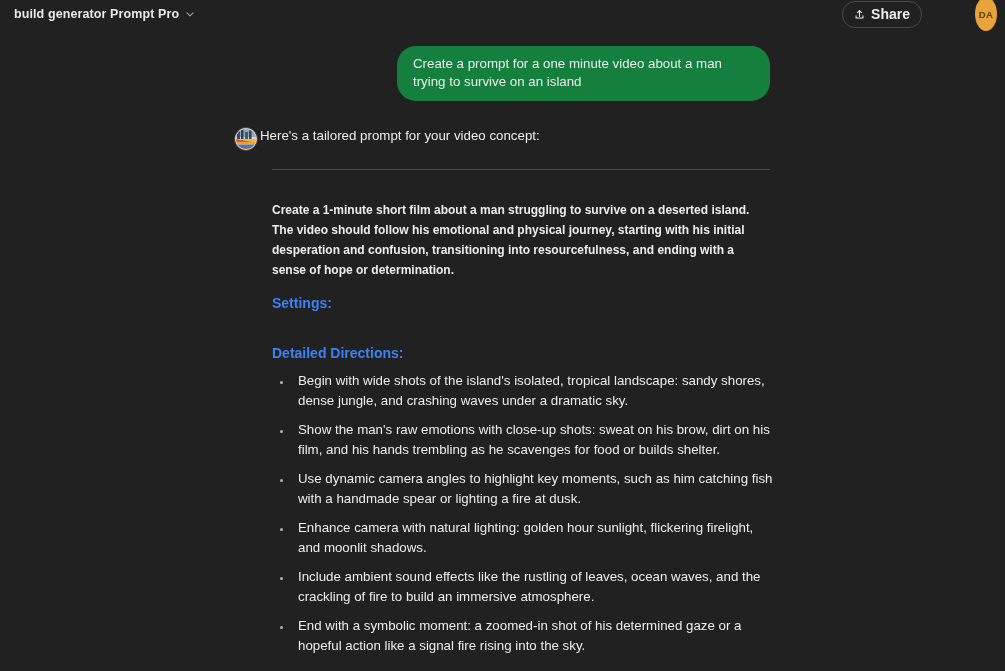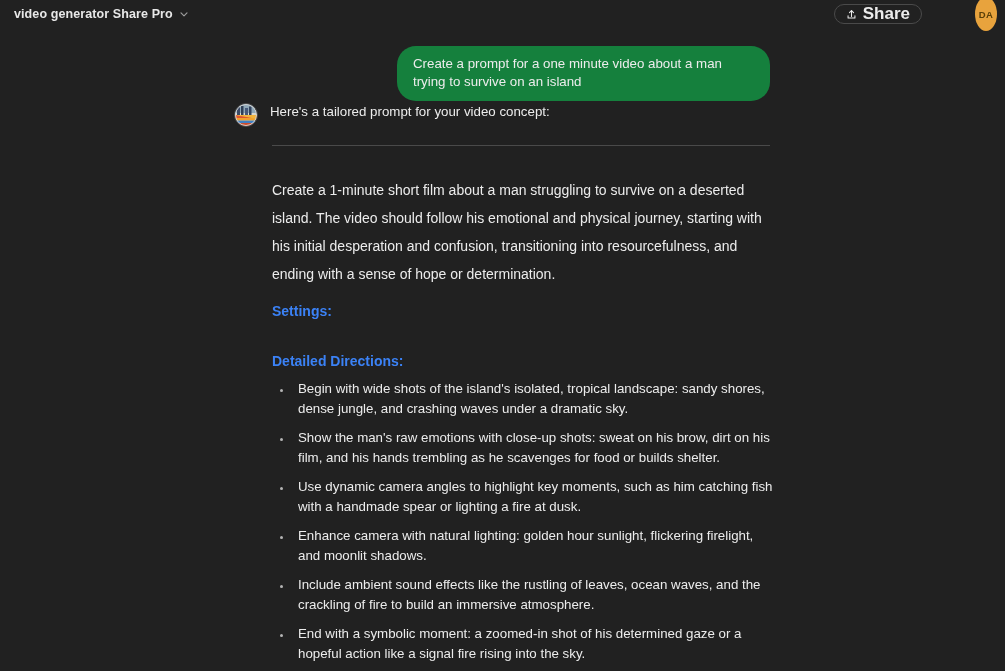--- a/index.html
+++ b/index.html
@@ -49,28 +49,28 @@
   }
   .topbar-right {
     display: flex;
     align-items: center;
     gap: 9px;
   }
   .share-btn {
     display: flex;
     align-items: center;
     gap: 6px;
-    height: 20px;
+    height: 27px;
     padding: 0 11px;
     border: 1px solid #4a4a4a;
     border-radius: 13px;
     background: transparent;
     color: #ececec;
     font-family: "Liberation Sans", sans-serif;
-    font-size: 17px;
+    font-size: 14px;
     font-weight: 700;
     cursor: pointer;
     white-space: nowrap;
   }
   .share-icon {
     width: 11px;
     height: 11px;
     display: block;
   }
   .avatar {
@@ -105,23 +105,24 @@
     padding: 9px 16px 11px 16px;
     font-size: 13.3px;
     line-height: 17.5px;
     color: #ececec;
     box-sizing: border-box;
   }
 
   .turn-assistant {
     display: flex;
     align-items: flex-start;
-    gap: 12px;
+    gap: 2px;
     padding-left: 234px;
     padding-right: 96px;
+    margin-top: 24px;
   }
   .bot-avatar {
     flex: 0 0 auto;
     width: 22px;
     height: 22px;
     border-radius: 50%;
     margin-top: 2px;
     border: 1px solid #4d4d4d;
     overflow: hidden;
     display: block;
@@ -139,23 +140,23 @@
     padding-right: 230px;
     margin-top: 18px;
   }
   .divider {
     height: 1px;
     background: #4a4a4a;
     width: 498px;
     margin: 0 0 30px 0;
   }
   .para-bold {
-    font-size: 14px;
-    line-height: 28px;
-    font-weight: 400;
+    font-size: 12px;
+    line-height: 20px;
+    font-weight: 700;
     color: #ececec;
     margin: 0 0 14px 0;
     max-width: 498px;
   }
   .section-head {
     font-size: 14px;
     line-height: 19px;
     font-weight: 700;
     color: #3b82f6;
     margin: 0 0 8px 0;
@@ -197,21 +198,21 @@
     color: #b4b4b4;
     font-size: 11px;
   }
 </style>
 </head>
 <body>
 
 <div class="topbar">
 
   <div class="topbar-left">
-    <span class="model-title">video generator Share Pro</span>
+    <span class="model-title">build generator Prompt Pro</span>
     <span>
       <svg class="chev" viewBox="0 0 16 16" fill="none" aria-hidden="true">
         <path d="M4 6.5 L8 10.5 L12 6.5" stroke="currentColor" stroke-width="1.6" stroke-linecap="round" stroke-linejoin="round"></path>
       </svg>
     </span>
   </div>
 
   <div class="topbar-right">
     <button class="share-btn">
       <span>

